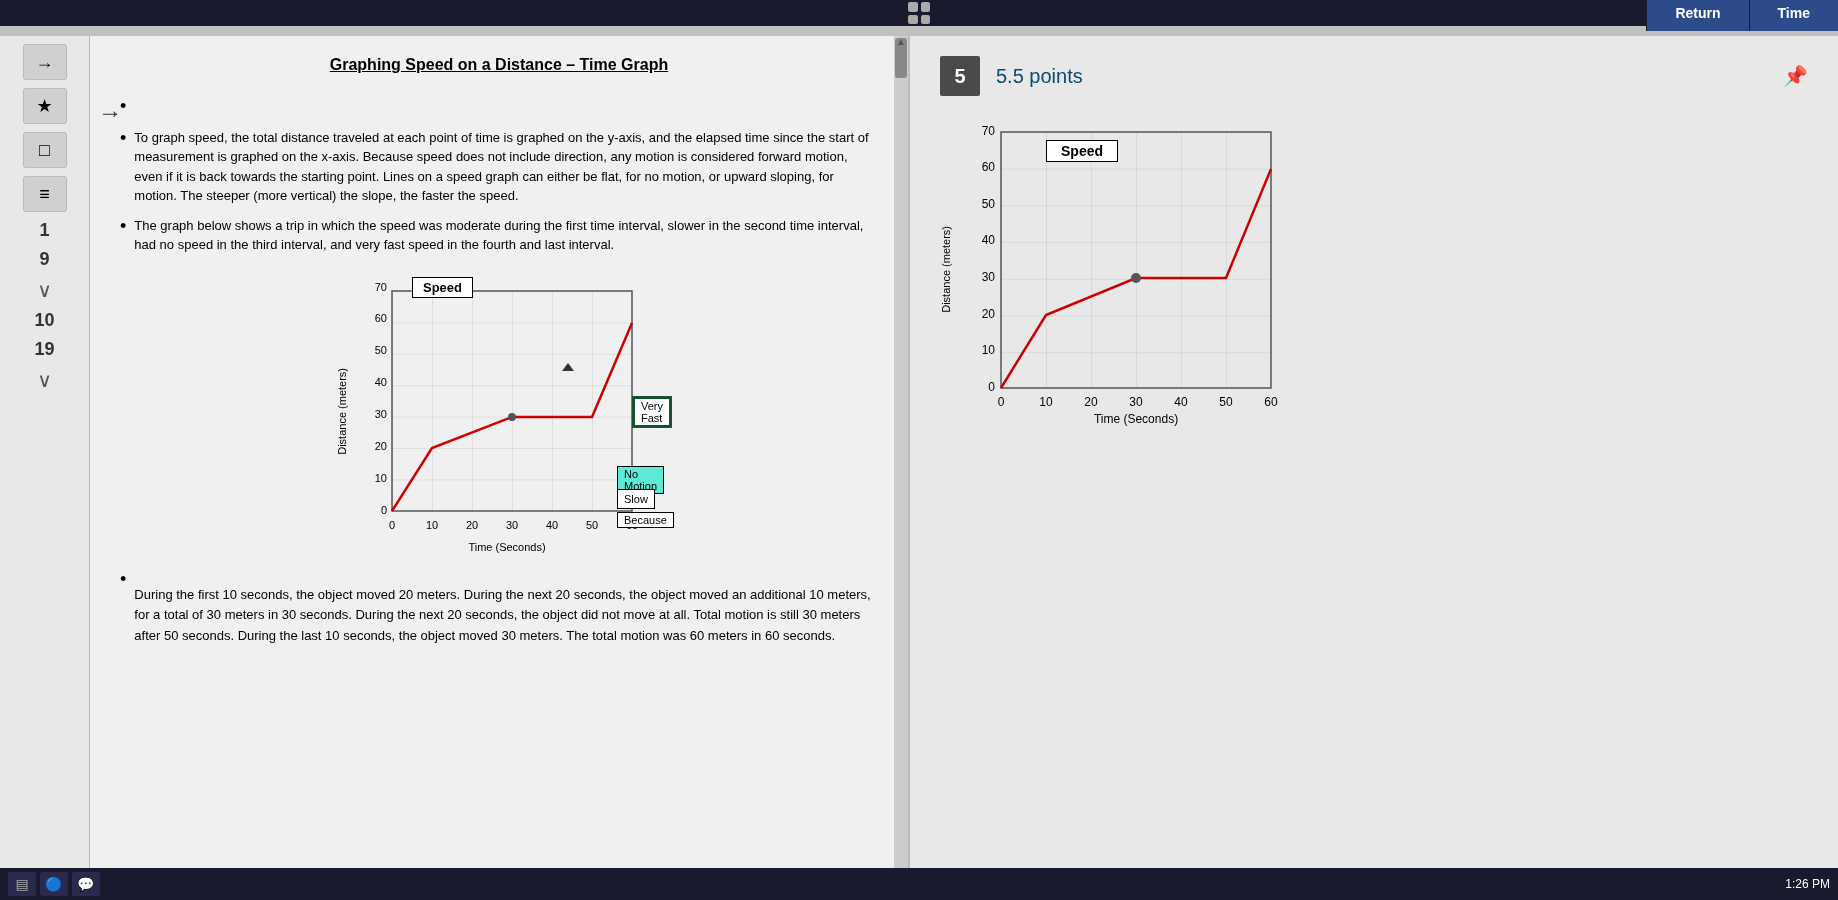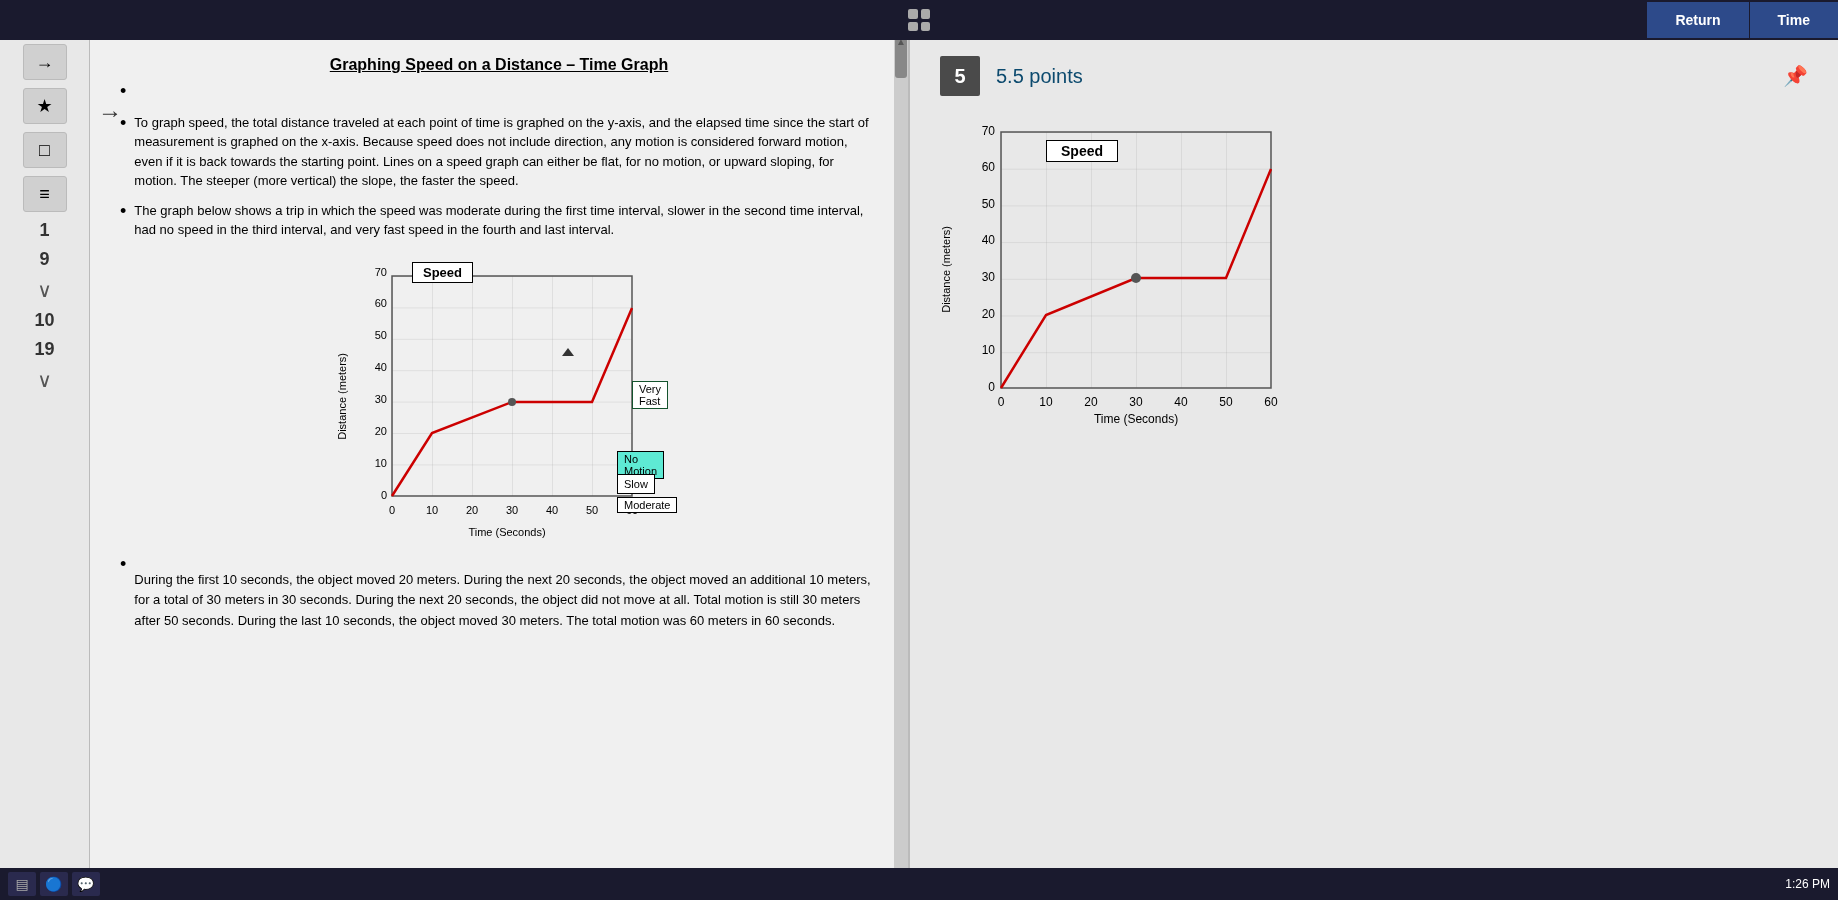--- a/index.html
+++ b/index.html
@@ -9,21 +9,21 @@
       width: 1838px;
       height: 900px;
       overflow: hidden;
       position: relative;
     }
 
     
     .top-bar {
       position: absolute;
       top: 0; left: 0; right: 0;
-      height: 40px;
+      height: 26px;
       background: #1a1a2e;
       display: flex;
       align-items: center;
       justify-content: flex-end;
       z-index: 100;
     }
     .top-bar-center {
       position: absolute;
       left: 50%;
       transform: translateX(-50%);
@@ -114,21 +114,21 @@
       padding: 20px 30px;
       overflow-y: auto;
       border-right: 2px solid #bbb;
       position: relative;
     }
     .content-title {
       text-align: center;
       font-size: 16px;
       font-weight: bold;
       text-decoration: underline;
-      margin-bottom: 7px;
+      margin-bottom: 22px;
     }
     .bullet-item {
       display: flex;
       gap: 8px;
       margin-bottom: 10px;
       font-size: 13px;
       line-height: 1.5;
     }
     .bullet-dot {
       font-size: 18px;
@@ -351,24 +351,24 @@
     </div>
 
     <div class="chart-wrapper">
       <div style="position:relative; display:flex; align-items:flex-start;">
 
         <div style="writing-mode:vertical-rl; transform:rotate(180deg); font-size:11px; margin-right:4px; text-align:center; align-self:center;">Distance (meters)</div>
         <div style="position:relative;">
           
           <div style="position:absolute; top:6px; left:60px; background:white; border:1.5px solid black; padding:2px 10px; font-size:13px; font-weight:bold; z-index:5;">Speed</div>
           
-          <div style="position:absolute; top:125px; left:280px; background:white; border:1px solid #14532d; padding:1px 6px; font-size:11px; z-index:5;">Very Fast</div>
+          <div style="position:absolute; top:125px; left:280px; background:white; border:3px solid #14532d; padding:1px 6px; font-size:11px; z-index:5;">Very Fast</div>
           <div style="position:absolute; top:195px; left:265px; background:#5eead4; border:1px solid black; padding:1px 6px; font-size:11px; z-index:5;">No Motion</div>
           <div style="position:absolute; top:218px; left:265px; background:white; border:1px solid black; padding:3px 6px; font-size:11px; z-index:5;">Slow</div>
-          <div style="position:absolute; top:241px; left:265px; background:white; border:1px solid black; padding:1px 6px; font-size:11px; z-index:5;">Moderate</div>
+          <div style="position:absolute; top:241px; left:265px; background:white; border:1px solid black; padding:1px 6px; font-size:11px; z-index:5;">Because</div>
 
           <svg width="310" height="270">
 
             <g transform="translate(40,20)">
 
               <defs>
                 <pattern id="grid" width="40" height="31.4" patternUnits="userSpaceOnUse">
                   <path d="M 40 0 L 0 0 0 31.4" fill="none" stroke="#aaa" stroke-width="0.5"></path>
                 </pattern>
               </defs>

